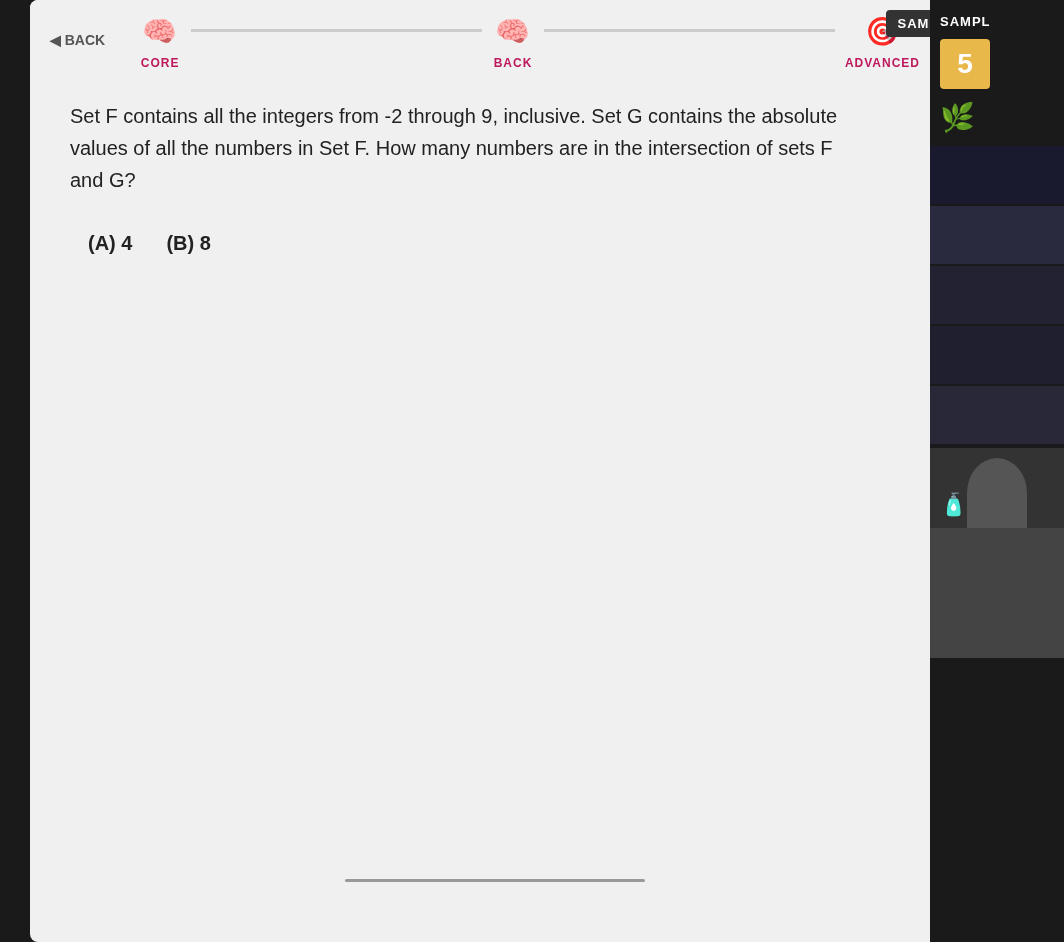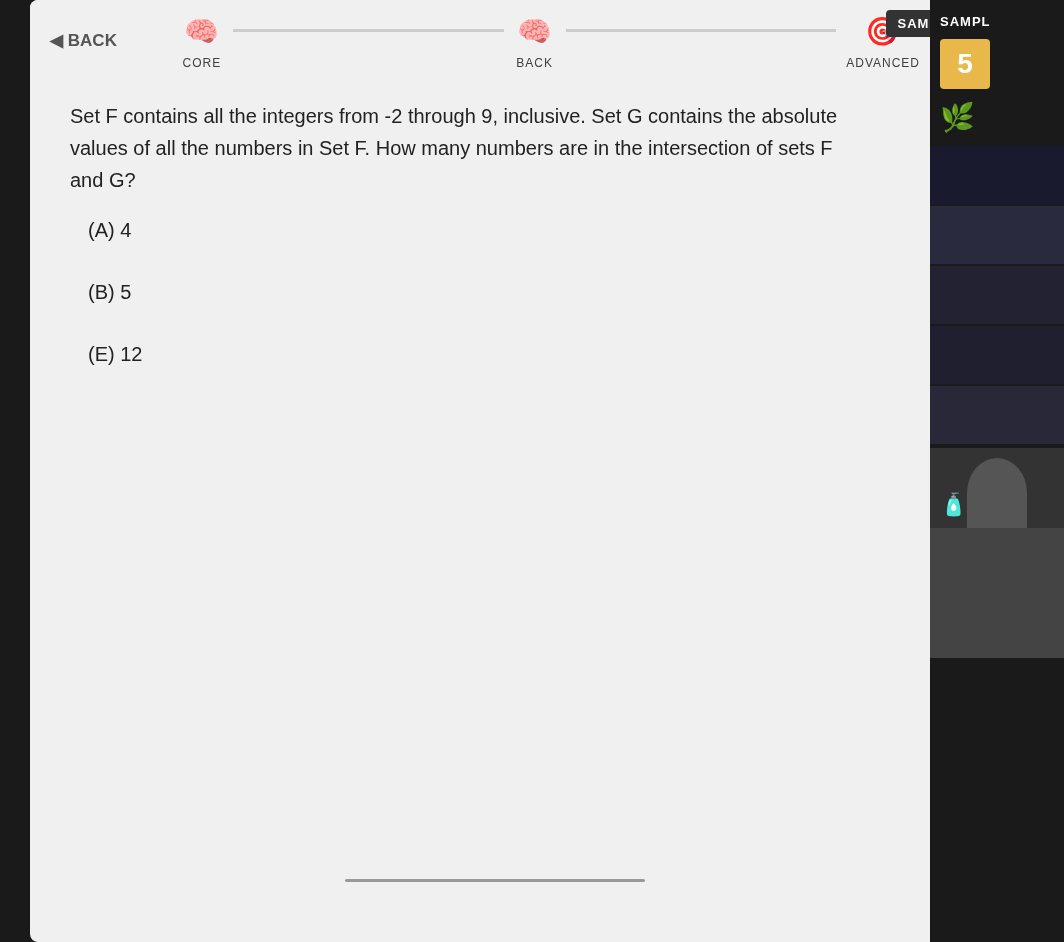--- a/index.html
+++ b/index.html
@@ -25,24 +25,24 @@
 
     .top-nav {
       display: flex;
       align-items: center;
       padding: 10px 20px 0 20px;
       background: #f0f0f0;
       position: relative;
     }
 
     .back-btn {
-      font-size: 17px;
+      font-size: 14px;
       color: #555;
       cursor: pointer;
-      margin-right: 44px;
+      margin-right: 14px;
       font-weight: bold;
     }
 
     .progress-bar-container {
       flex: 1;
       display: flex;
       align-items: center;
       justify-content: space-around;
       padding: 0 20px;
     }
@@ -58,23 +58,23 @@
       width: 42px;
       height: 42px;
       display: flex;
       align-items: center;
       justify-content: center;
       font-size: 28px;
     }
 
     .level-label {
       font-size: 12px;
-      color: #404040;
+      color: #be185d;
       letter-spacing: 1px;
-      font-weight: 400;
+      font-weight: 700;
     }
 
     .progress-line {
       flex: 1;
       height: 3px;
       background: #ccc;
       margin: 0 10px;
       margin-bottom: 20px;
     }
 
@@ -93,29 +93,30 @@
 
     .question-area {
       padding: 30px 40px 20px 40px;
       background: #f0f0f0;
     }
 
     .question-text {
       font-size: 20px;
       color: #222;
       line-height: 1.6;
-      margin-bottom: 19px;
+      margin-bottom: 32px;
       max-width: 780px;
     }
 
     .answer-options {
       display: flex;
-      flex-direction: column;
-      gap: 31px;
+      flex-direction: row;
+      gap: 18px;
       padding-left: 10px;
+      font-weight: bold;
     }
 
     .answer-option {
       font-size: 20px;
       color: #222;
       cursor: pointer;
       padding: 4px 8px;
       border-radius: 4px;
     }
 
@@ -256,22 +257,21 @@
     </div>
 
     <div class="sample-btn">SAMPL</div>
   </div>
 
   <div class="question-area">
     <div class="question-text">Set F contains all the integers from -2 through 9, inclusive. Set G contains the absolute values of all the numbers in Set F. How many numbers are in the intersection of sets F and G?</div>
 
     <div class="answer-options">
       <div class="answer-option">(A) 4</div>
-      <div class="answer-option">(B) 5</div>
-      <div class="answer-option">(E) 12</div>
+      <div class="answer-option">(B) 8</div>
     </div>
   </div>
 
   <div class="bottom-line"></div>
 </div>
 
 <div class="right-panel">
   <div class="sample-label">SAMPL</div>
   <div class="score-badge">5</div>
 

